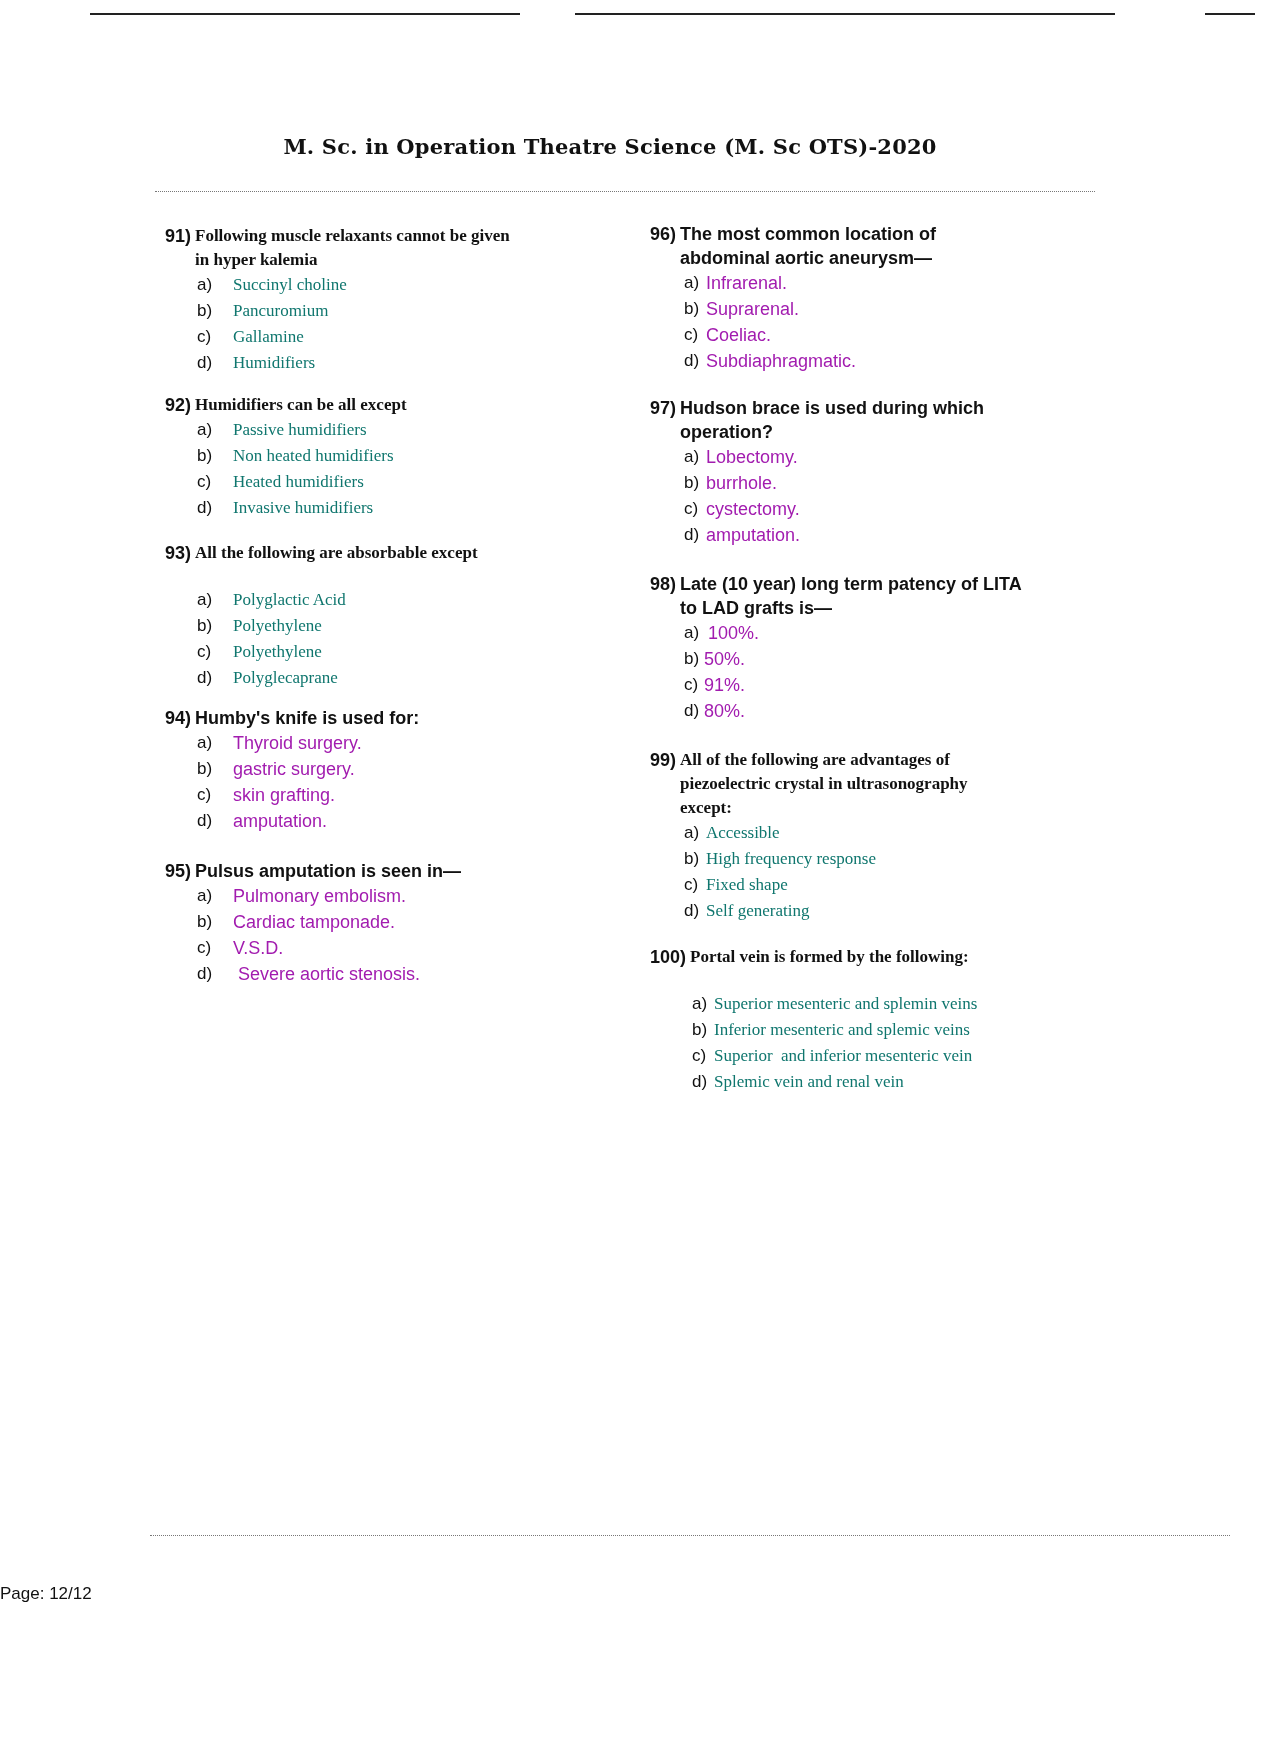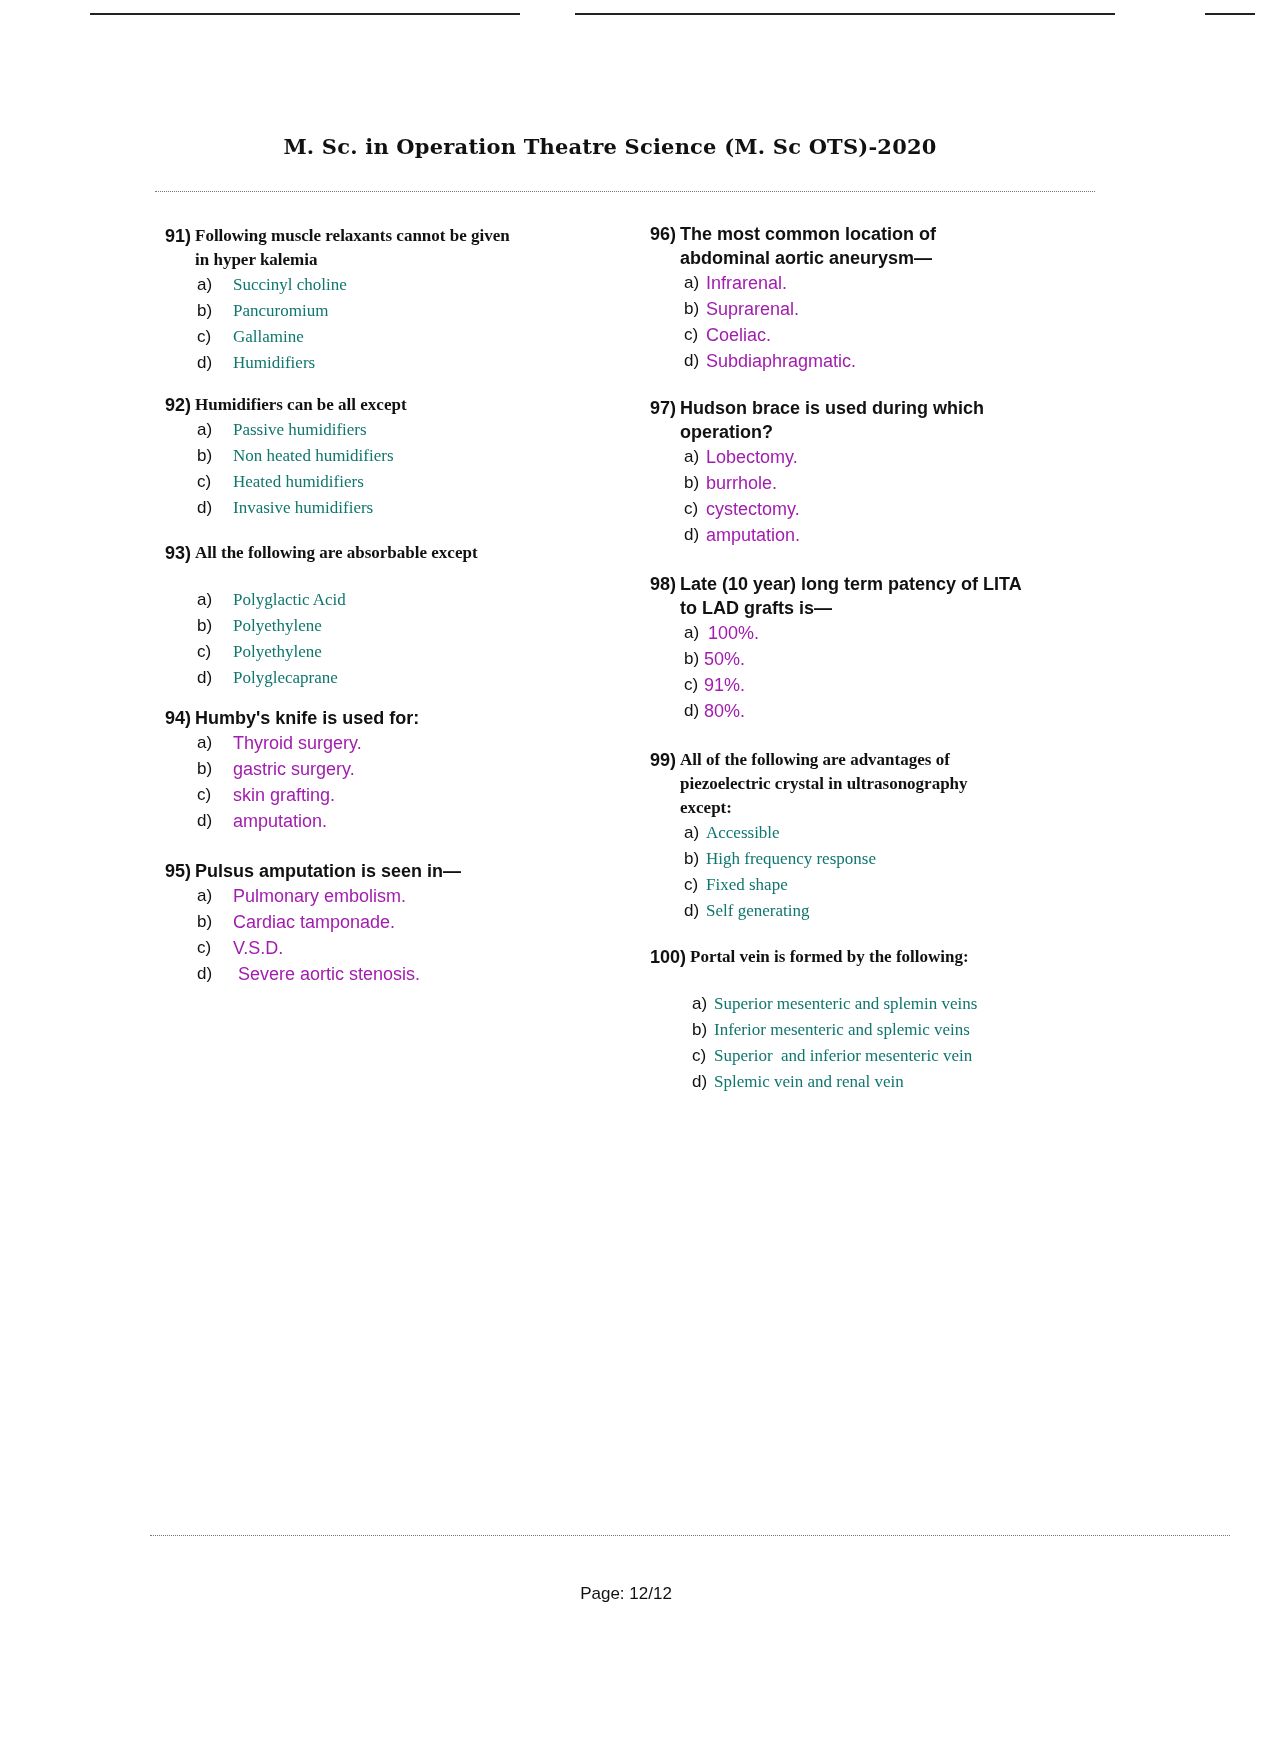--- a/index.html
+++ b/index.html
@@ -13,21 +13,21 @@
   .qhead { display: flex; line-height: 24px; }
   .qnum { font-family: "Liberation Sans", sans-serif; font-weight: bold; font-size: 18px; white-space: nowrap; }
   .qtext { font-weight: bold; }
   .serif .qtext { font-family: "Liberation Serif", serif; font-size: 17px; }
   .sans .qtext { font-family: "Liberation Sans", sans-serif; font-size: 18px; }
   .opts { list-style: none; margin: 0; padding: 0; }
   .opt { display: flex; height: 26px; align-items: center; }
   .olabel { font-family: "Liberation Sans", sans-serif; font-size: 17px; }
   .serif .otext { font-family: "Liberation Serif", serif; font-size: 17px; color: #0f766e; }
   .sans .otext { font-family: "Liberation Sans", sans-serif; font-size: 18px; color: #a21caf; }
-  .footer { position: absolute; top: 1584px; left: 16px; width: 1220px; text-align: center;
+  .footer { position: absolute; top: 1584px; left: 0; width: 1220px; text-align: left;
     font-family: "Liberation Sans", sans-serif; font-size: 17px; }
 </style>
 </head>
 <body>
 
 <div class="topline" style="left:90px;width:430px;"></div>
 <div class="topline" style="left:575px;width:540px;"></div>
 <div class="topline" style="left:1205px;width:50px;"></div>
 
 <h1 class="title">M. Sc. in Operation Theatre Science (M. Sc OTS)-2020</h1>

